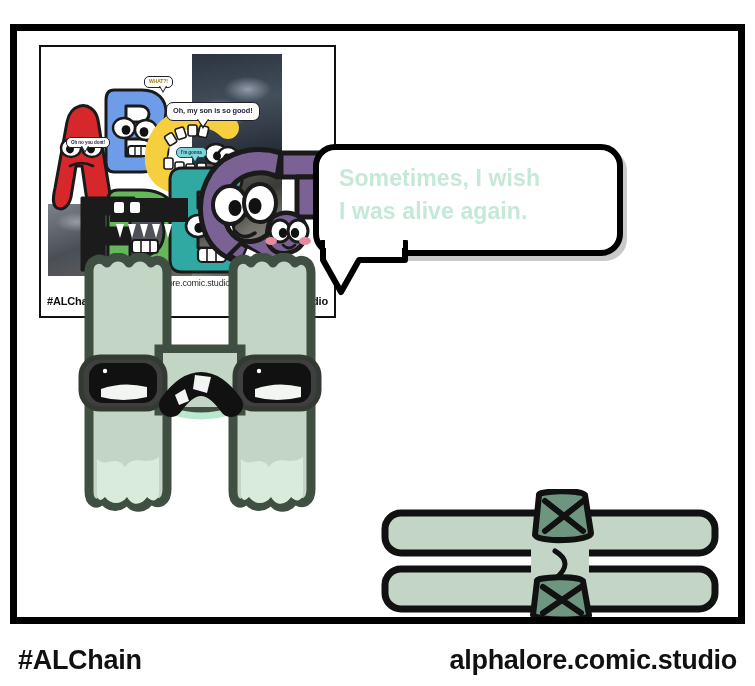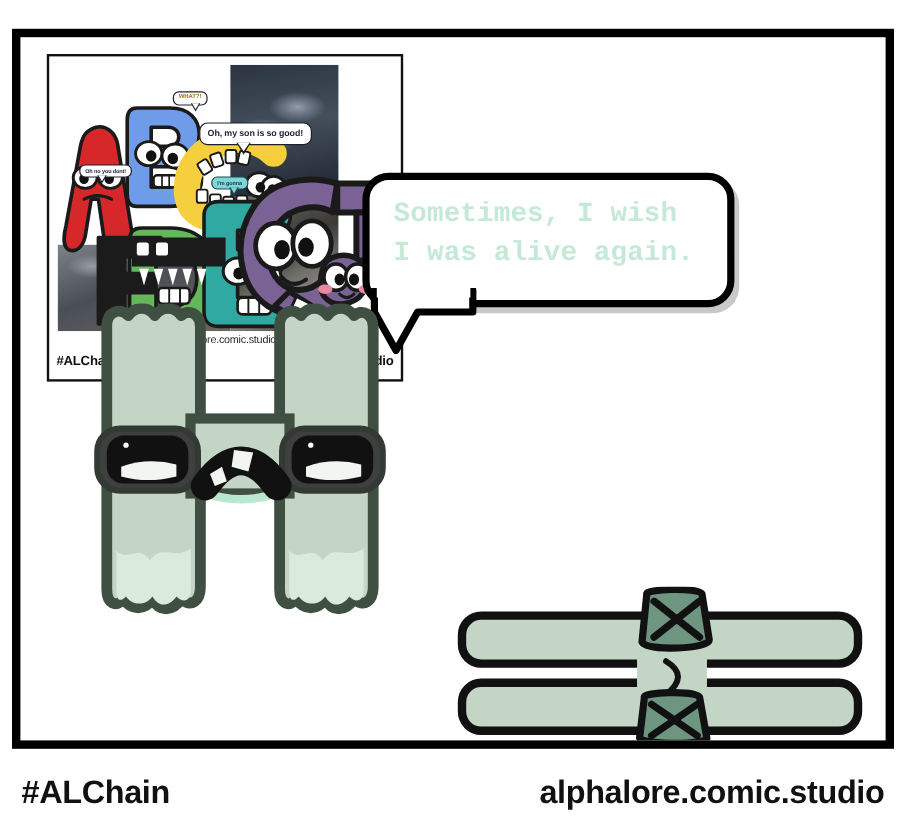--- a/index.html
+++ b/index.html
@@ -150,22 +150,22 @@
     padding: 4px 6px;
     border-radius: 7px;
     border-width: 1.8px;
   }
   .bub-son::after { left: 30px; bottom: -9px; border-left-width: 6px; border-right-width: 6px; border-top-width: 10px; }
   .bub-son::before { left: 31px; bottom: -6px; border-left-width: 5px; border-right-width: 5px; border-top-width: 7px; }
 
   
   .main-bubble {
     position: absolute;
-    left: 285px; top: 113px;
-    width: 310px; height: 112px; font-family: Liberation Mono, monospace;
+    left: 296px; top: 113px;
+    width: 310px; height: 112px;
   }
   .bubble-body {
     position: absolute;
     inset: 0;
     background: #ffffff;
     border: 6px solid #000000;
     border-radius: 22px;
     box-shadow: 4px 5px 0 0 #c9c9c9;
   }
   .bubble-text {

